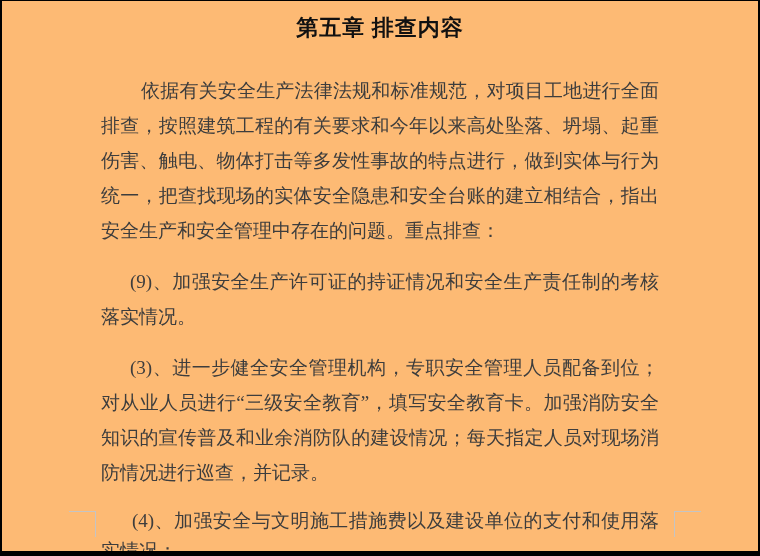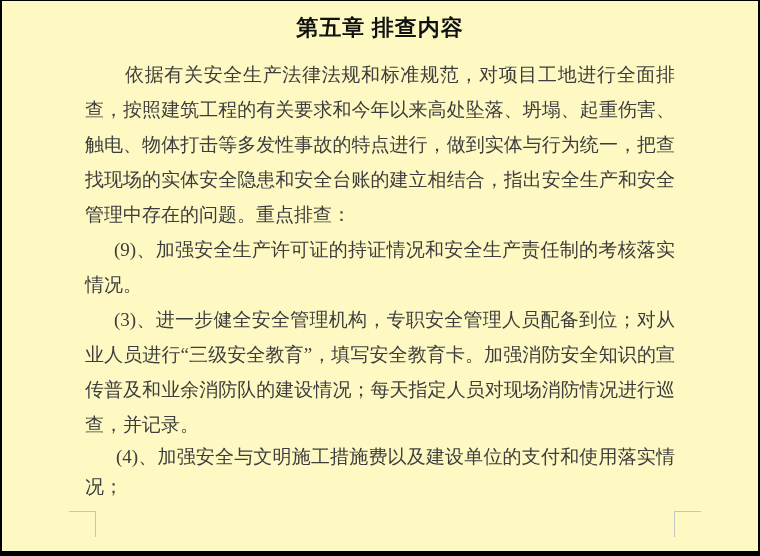--- a/index.html
+++ b/index.html
@@ -6,21 +6,21 @@
     margin: 0;
     padding: 0;
     background: #ffffff;
     font-family: "Liberation Serif", "DejaVu Serif", serif;
   }
   .doc-page {
     position: relative;
     width: 760px;
     height: 556px;
     box-sizing: border-box;
-    background: #fef9c3;
+    background: #fdba74;
     border-top: 1px solid #000000;
     border-left: 2px solid #000000;
     border-right: 2px solid #000000;
     border-bottom: 5px solid #000000;
     overflow: hidden;
   }
   .doc-title {
     margin: 12px 0 0 0;
     text-align: center;
     font-size: 22px;
@@ -35,21 +35,21 @@
     top: 56px;
     left: 83px;
     width: 590px;
     color: #3d3d3d;
     font-size: 19px;
     line-height: 35px;
     text-align: justify;
     text-justify: inter-ideograph;
   }
   .doc-body p {
-    margin: 0;
+    margin: 16px;
     padding: 0;
   }
   .p-intro      { text-indent: 40px; }
   .p-section    { text-indent: 42px; }
   .p-item-1     { text-indent: 29px; }
   .p-item-2     { text-indent: 29px; }
   .p-item-3     { text-indent: 31px; margin-top: 14px; }
   .p-item-4     { text-indent: 31px; line-height: 30px; margin-top: 1px; }
   .crop-mark {
     position: absolute;

